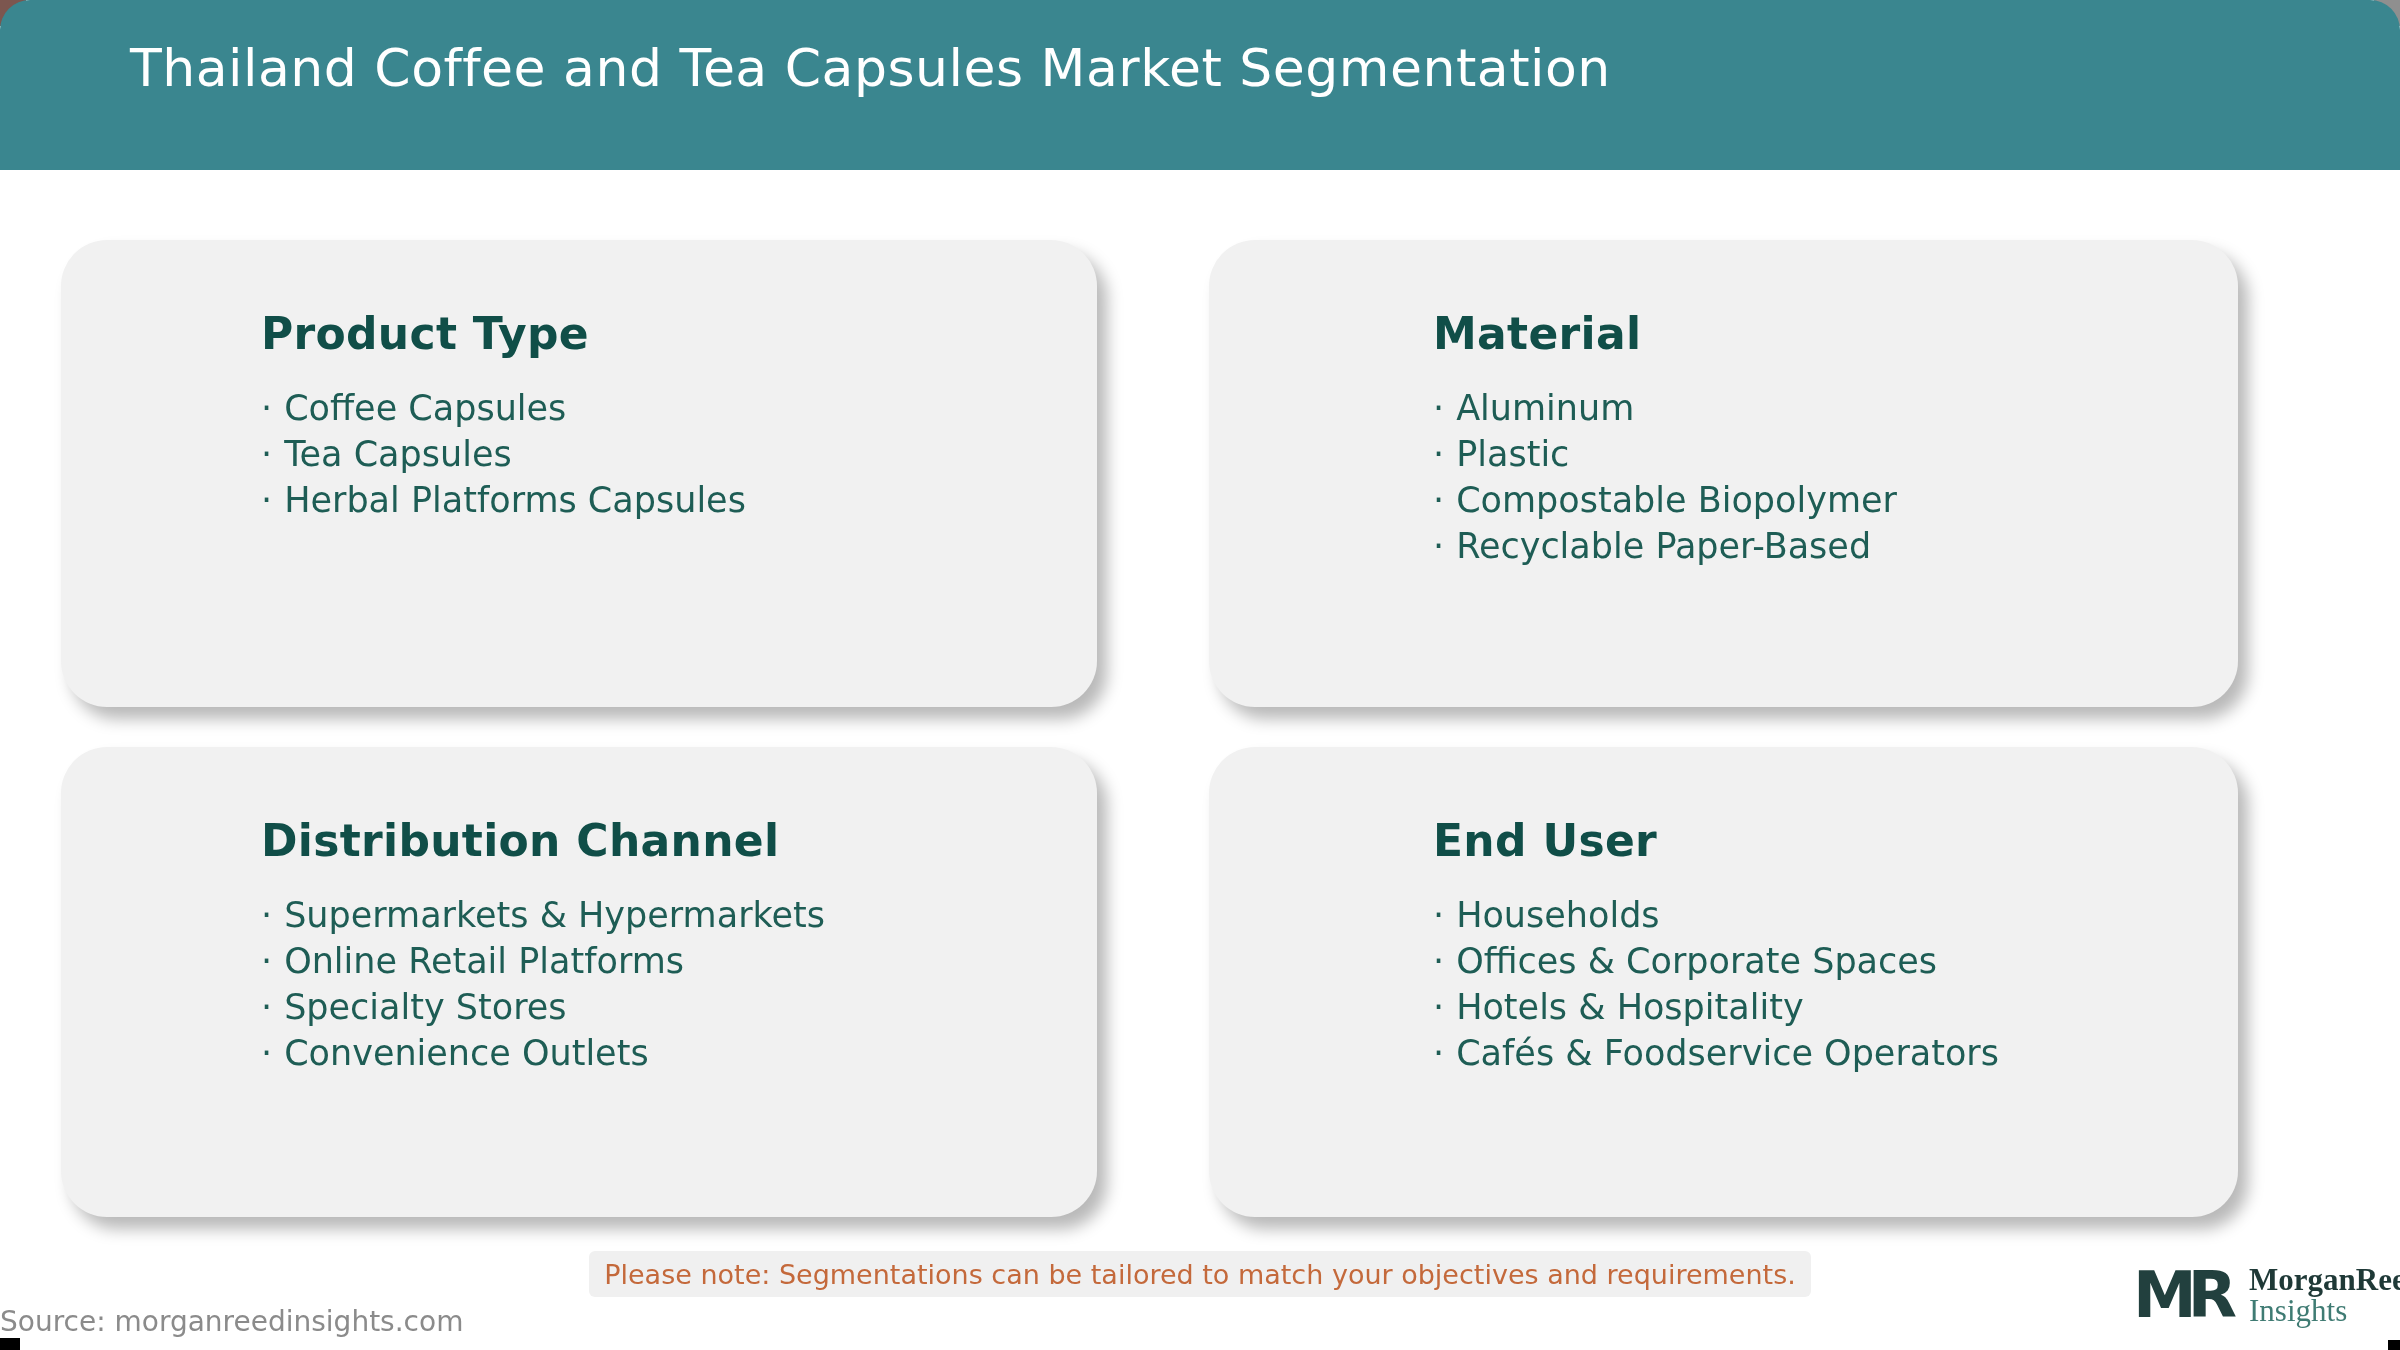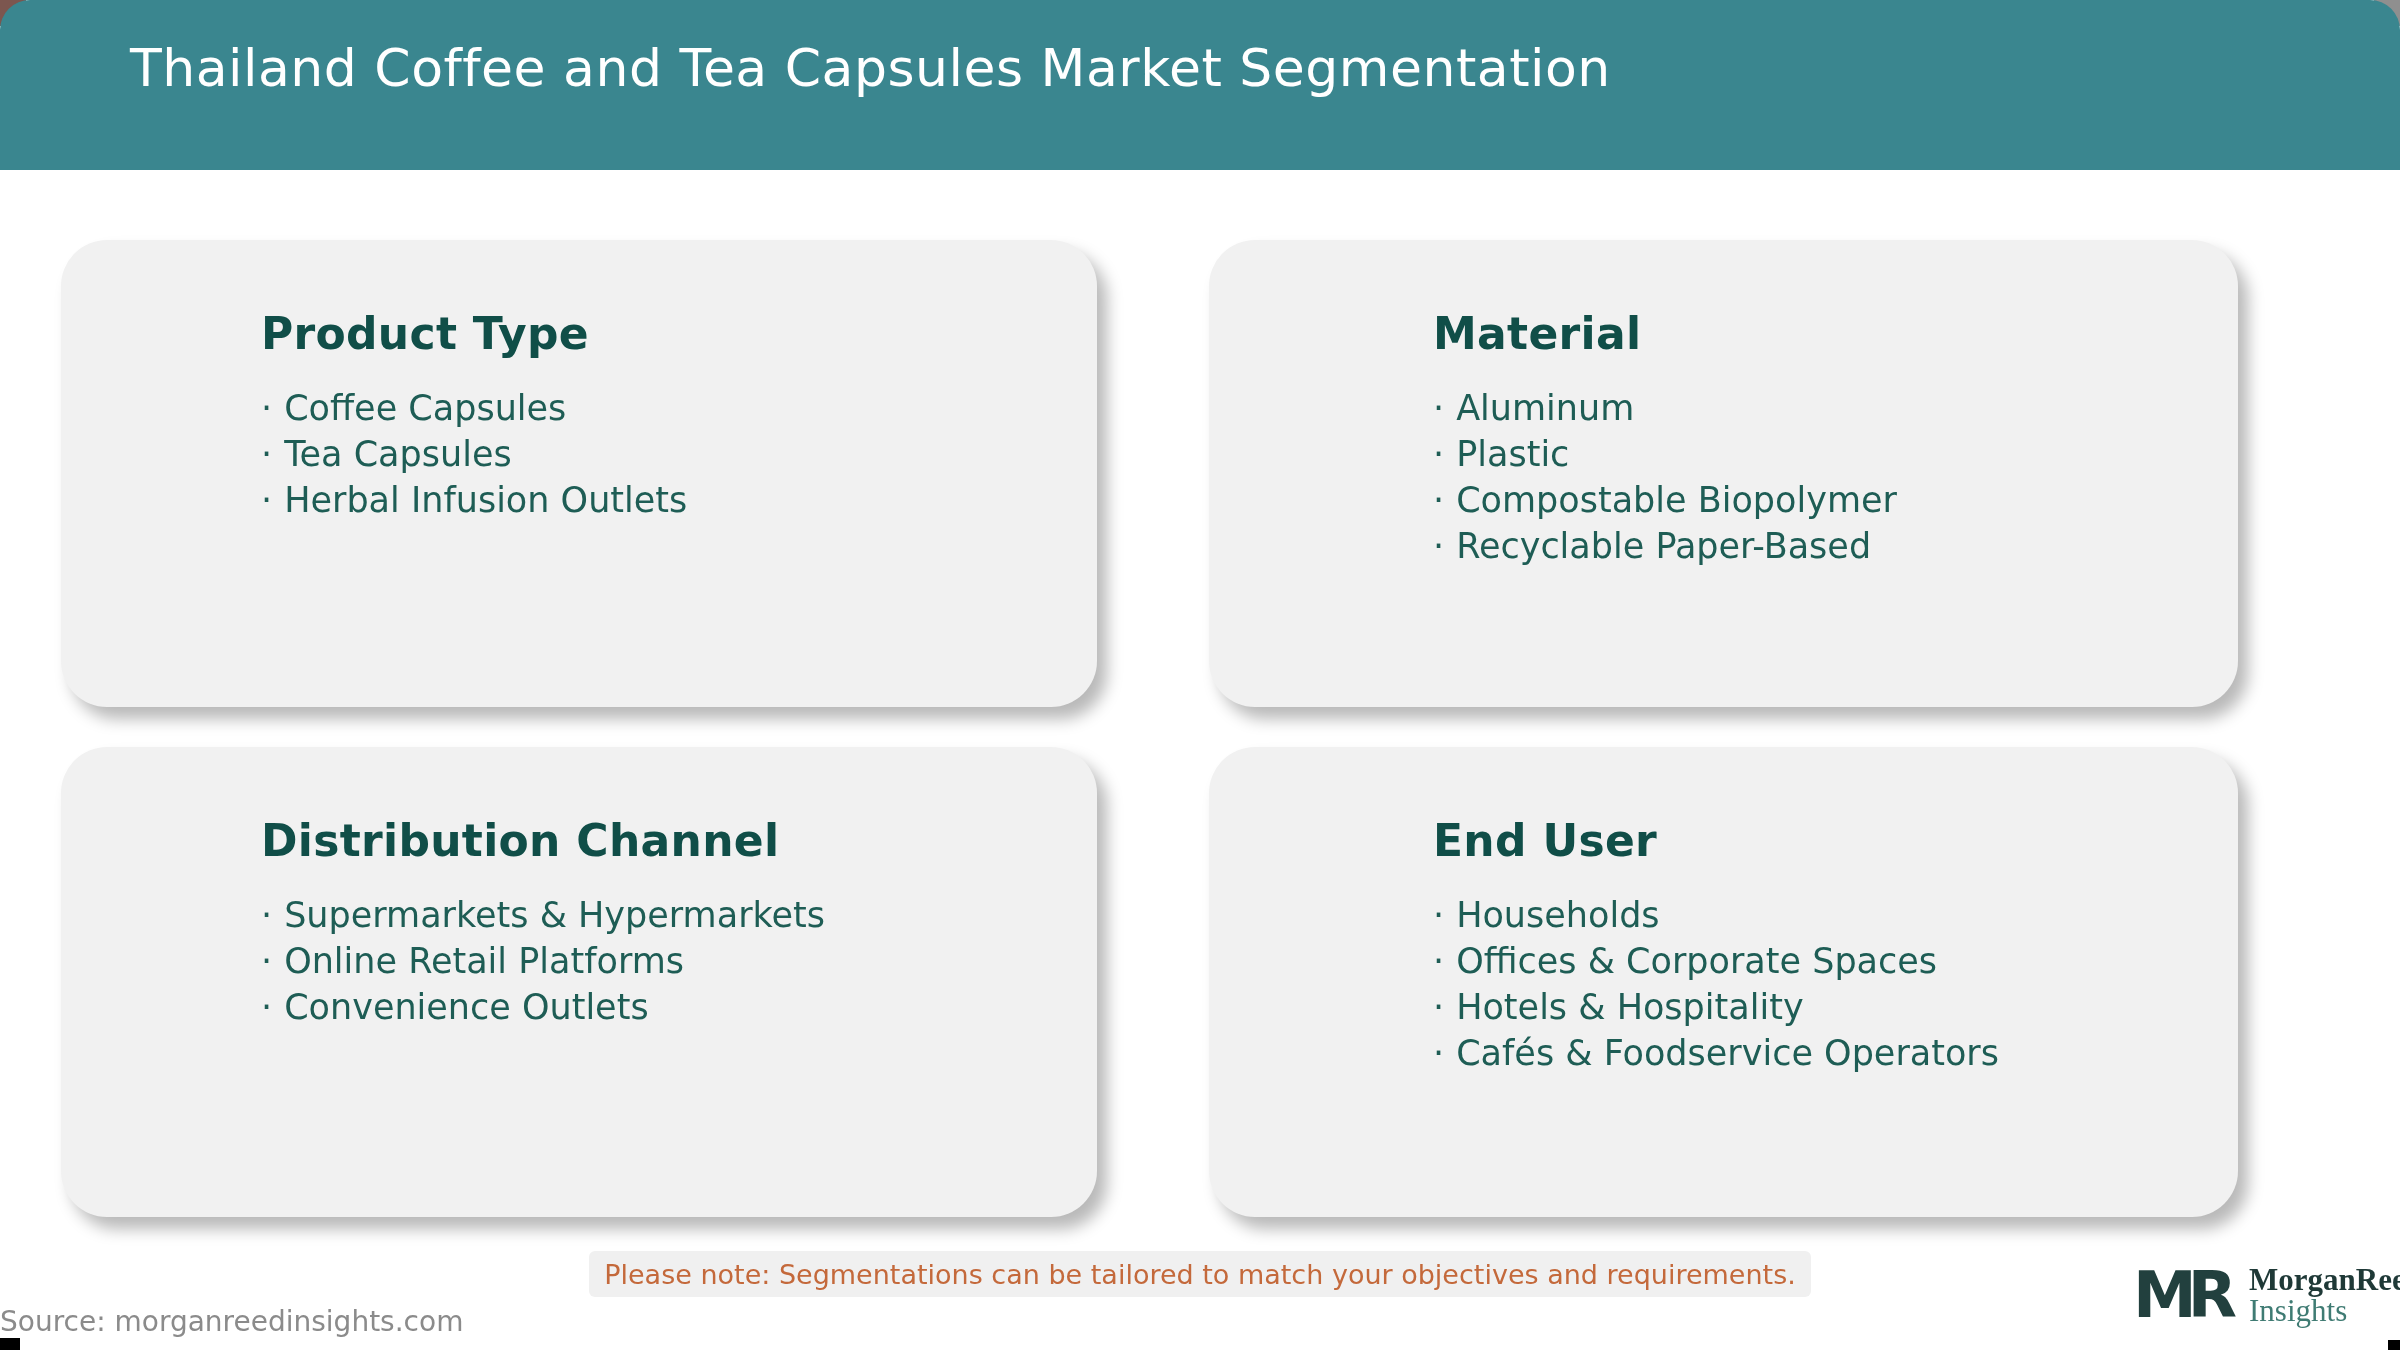--- a/index.html
+++ b/index.html
@@ -114,35 +114,36 @@
   <div class="corner-bg right"></div>
 
   <div class="header">
     <div class="header-title">Thailand Coffee and Tea Capsules Market Segmentation</div>
   </div>
 
   <div class="card pos-tl">
     <div class="card-title">Product Type</div>
     <div class="card-item"><span class="dot">·</span><span>Coffee Capsules</span></div>
     <div class="card-item"><span class="dot">·</span><span>Tea Capsules</span></div>
-    <div class="card-item"><span class="dot">·</span><span>Herbal Infusion Outlets</span></div>
+    <div class="card-item"><span class="dot">·</span><span>Herbal Platforms Capsules</span></div>
   </div>
 
   <div class="card pos-tr">
     <div class="card-title">Material</div>
     <div class="card-item"><span class="dot">·</span><span>Aluminum</span></div>
     <div class="card-item"><span class="dot">·</span><span>Plastic</span></div>
     <div class="card-item"><span class="dot">·</span><span>Compostable Biopolymer</span></div>
     <div class="card-item"><span class="dot">·</span><span>Recyclable Paper-Based</span></div>
   </div>
 
   <div class="card pos-bl">
     <div class="card-title">Distribution Channel</div>
     <div class="card-item"><span class="dot">·</span><span>Supermarkets &amp; Hypermarkets</span></div>
     <div class="card-item"><span class="dot">·</span><span>Online Retail Platforms</span></div>
+    <div class="card-item"><span class="dot">·</span><span>Specialty Stores</span></div>
     <div class="card-item"><span class="dot">·</span><span>Convenience Outlets</span></div>
   </div>
 
   <div class="card pos-br">
     <div class="card-title">End User</div>
     <div class="card-item"><span class="dot">·</span><span>Households</span></div>
     <div class="card-item"><span class="dot">·</span><span>Offices &amp; Corporate Spaces</span></div>
     <div class="card-item"><span class="dot">·</span><span>Hotels &amp; Hospitality</span></div>
     <div class="card-item"><span class="dot">·</span><span>Cafés &amp; Foodservice Operators</span></div>
   </div>

